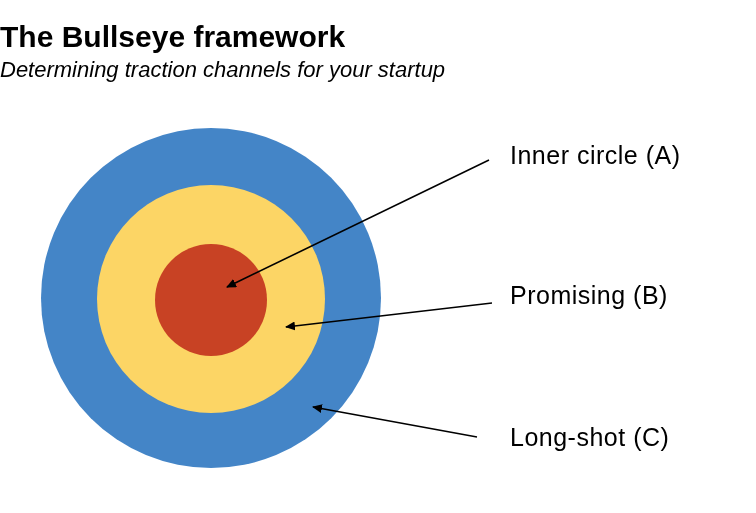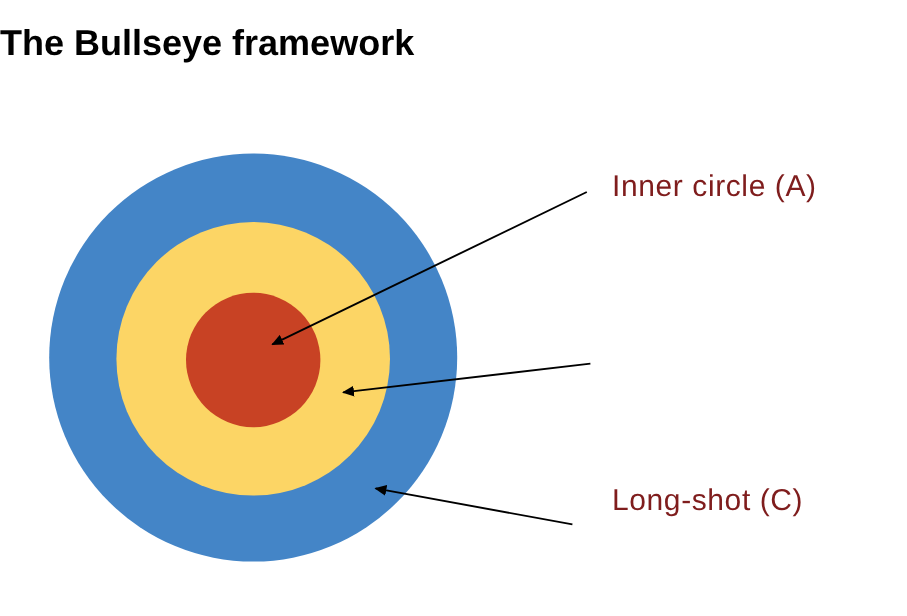--- a/index.html
+++ b/index.html
@@ -39,50 +39,52 @@
   .diagram-svg {
     position: absolute;
     top: 0;
     left: 0;
   }
   .ring-label {
     position: absolute;
     left: 510px;
     font-size: 25px;
     font-weight: 400;
-    color: #7f1d1d;
+    color: #000000;
     letter-spacing: 0.5px;
     white-space: nowrap;
     line-height: 29px;
   }
   .label-inner    { top: 141px; }
   .label-promising{ top: 281px; }
-  .label-longshot { top: 403px; }
+  .label-longshot { top: 423px; }
 </style>
 </head>
 <body>
 
 <div class="canvas">
 
   <div class="header">
     <div class="title">The Bullseye framework</div>
+    <div class="subtitle">Determining traction channels for your startup</div>
   </div>
 
   <svg class="diagram-svg" width="756" height="513" viewBox="0 0 756 513">
     <defs>
       <marker id="arrowhead" markerWidth="11" markerHeight="9" refX="9" refY="4.5" orient="auto" markerUnits="userSpaceOnUse">
         <path d="M0,0 L10,4.5 L0,9 Z" fill="#000000"></path>
       </marker>
     </defs>
 
     <circle cx="211" cy="298" r="170" fill="#4485C7"></circle>
     <circle cx="211" cy="299" r="114" fill="#FCD565"></circle>
     <circle cx="211" cy="300" r="56" fill="#C84224"></circle>
 
     <line x1="489" y1="160" x2="227" y2="287" stroke-width="1.6" marker-end="url(#arrowhead)" stroke="#000000"></line>
     <line x1="492" y1="303" x2="286" y2="327" stroke-width="1.6" marker-end="url(#arrowhead)" stroke="#000000"></line>
     <line x1="477" y1="437" x2="313" y2="407" stroke-width="1.6" marker-end="url(#arrowhead)" stroke="#000000"></line>
   </svg>
 
   <div class="ring-label label-inner">Inner circle (A)</div>
+  <div class="ring-label label-promising">Promising (B)</div>
   <div class="ring-label label-longshot">Long-shot (C)</div>
 
 </div>
 
 </body></html>

